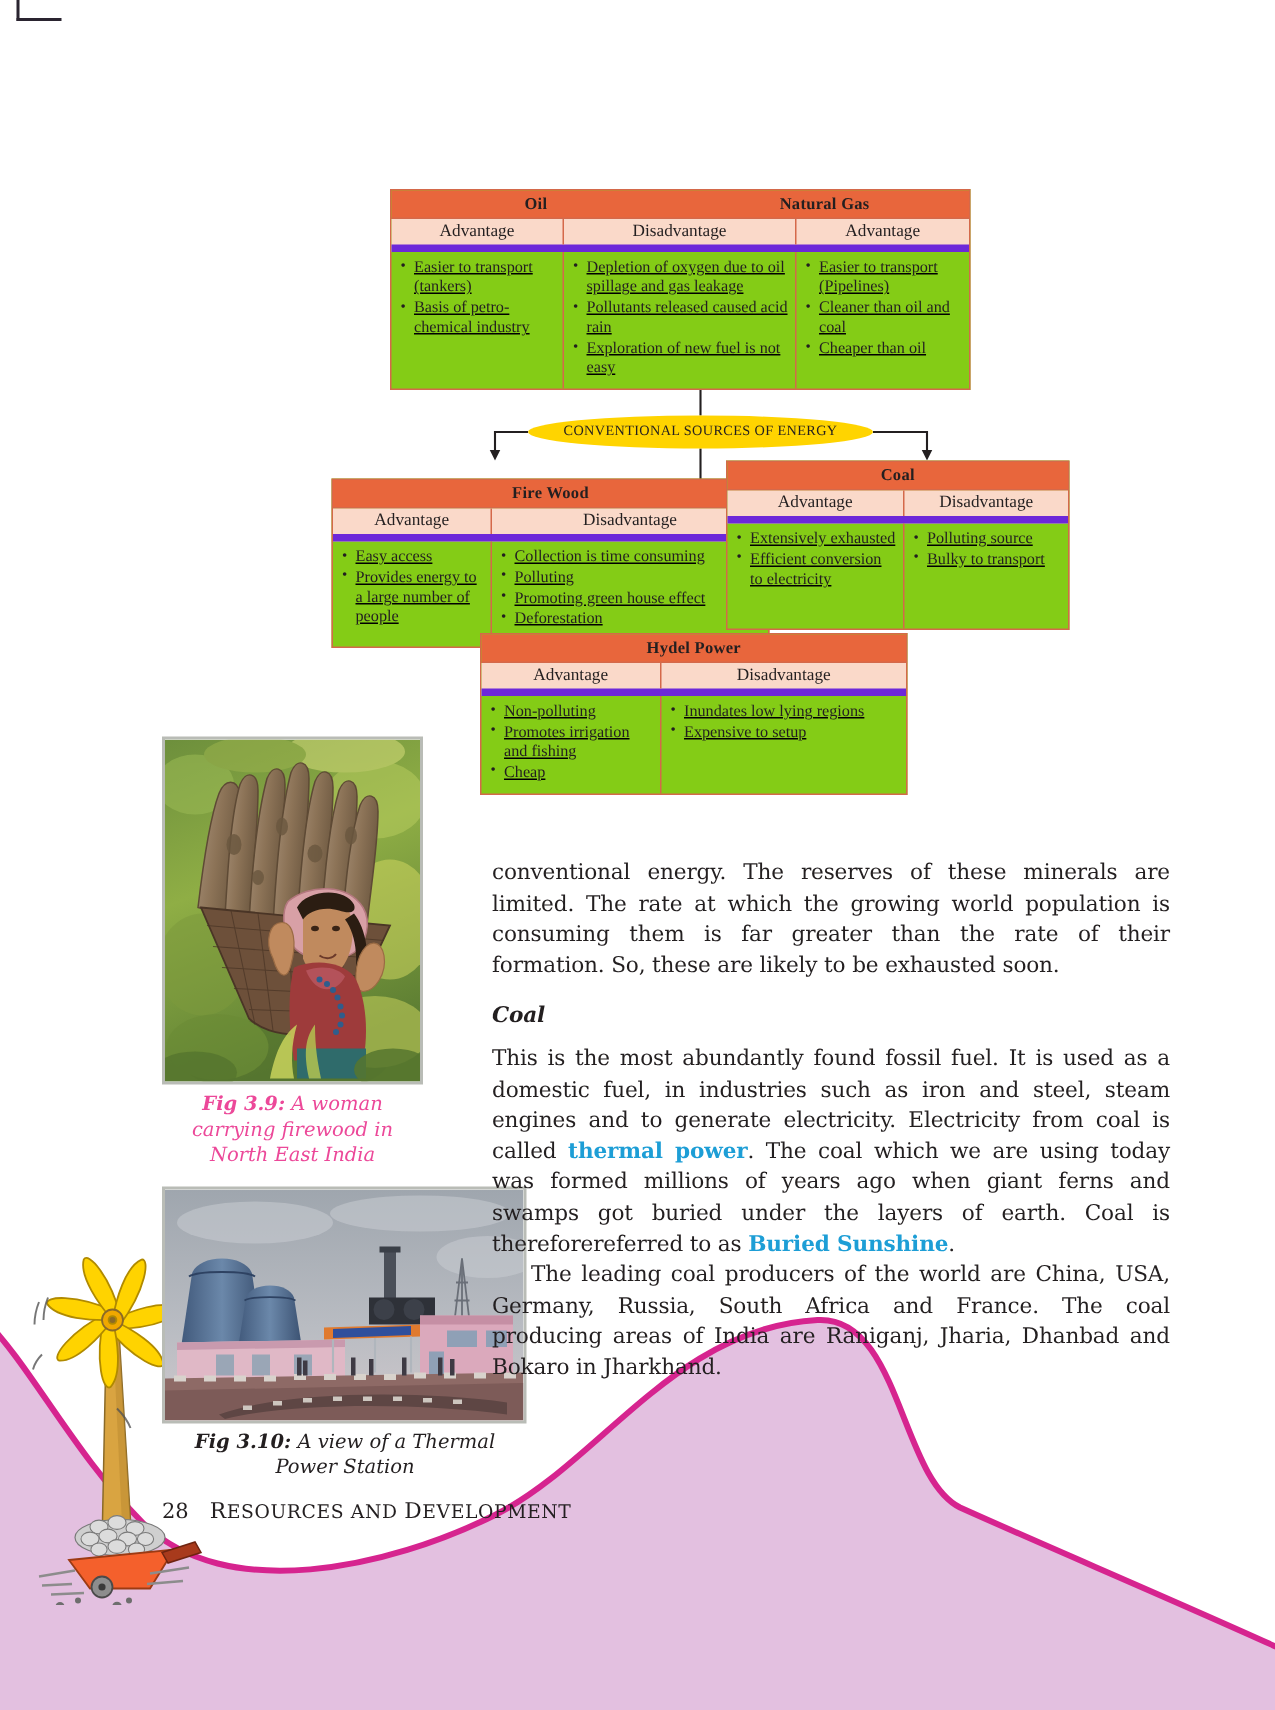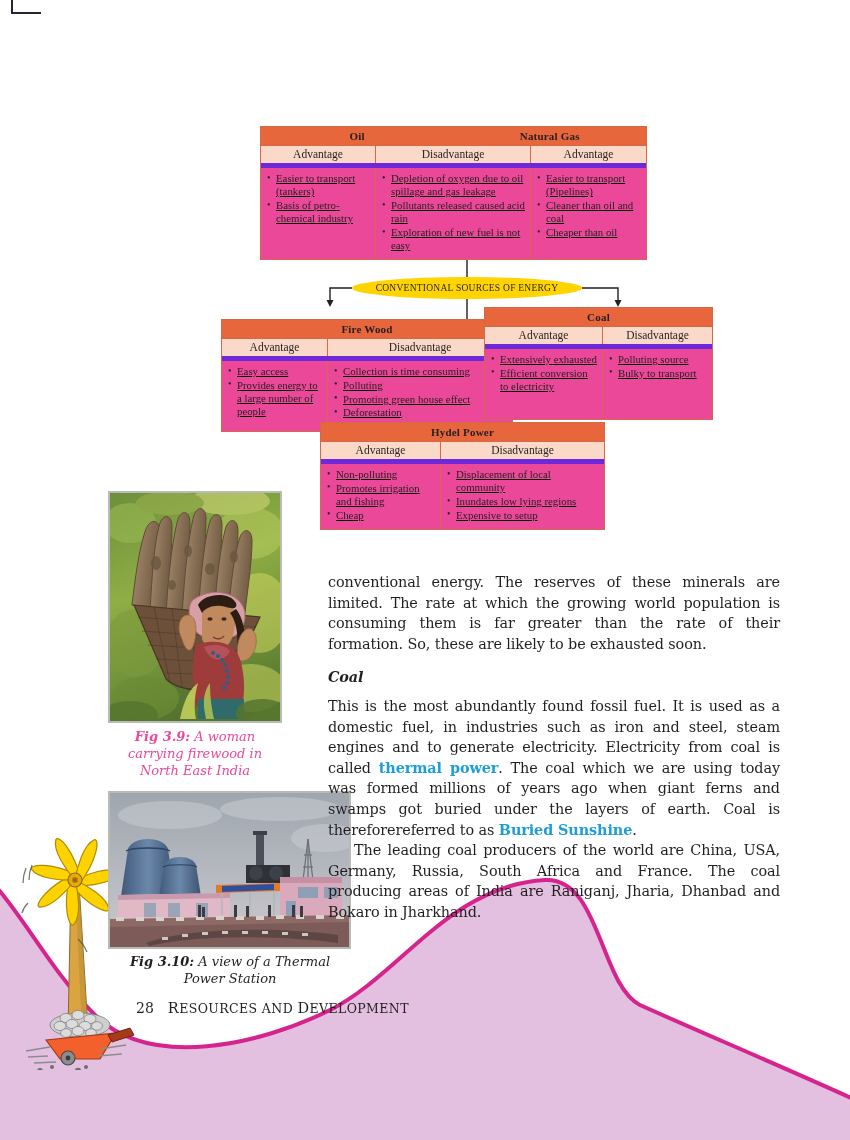--- a/index.html
+++ b/index.html
@@ -37,21 +37,21 @@
     width: 140px; height: 235px;
     pointer-events: none;
   }
 
   
   .diagram { position: absolute; left: 0; top: 0; width: 850px; height: 540px; }
 
   .tbl {
     position: absolute;
     border: 1px solid #d4694a;
-    background: #ec4899;
+    background: #84cc16;
     border-collapse: collapse;
   }
   .tbl-title {
     background: #e8663c;
     color: #231f20;
     font-weight: bold;
     font-size: 11px;
     text-align: center;
     padding: 3px 0 3px;
     letter-spacing: .2px;
@@ -189,21 +189,20 @@
 
   
   .footer {
     position: absolute;
     left: 108px; top: 1000px;
     display: flex;
     align-items: baseline;
     gap: 14px;
     font-family: "DejaVu Serif", "Liberation Serif", serif;
     color: #231f20;
-    margin-left: 28px;
   }
   .footer .pg { font-size: 14px; }
   .footer .ttl { font-size: 12.5px; letter-spacing: .4px; }
   .footer .ttl .cap1 { font-size: 14.5px; }
 </style>
 </head>
 <body>
 
 <div class="crop-mark crop-tl"></div>
 <div class="crop-mark crop-bl"></div>
@@ -409,21 +408,20 @@
     <div class="body-row" style="min-height:50px;">
       <div class="body-cell" style="flex:0 0 120px">
         <ul>
           <li>Non-polluting</li>
           <li>Promotes irrigation and fishing</li>
           <li>Cheap</li>
         </ul>
       </div>
       <div class="body-cell" style="flex:1">
         <ul>
-          <li>Displacement of local community</li>
           <li>Inundates low lying regions</li>
           <li>Expensive to setup</li>
         </ul>
       </div>
     </div>
   </div>
 
 </div>
 
 <div class="photo" style="left:108px; top:491px; width:174px; height:232px;">

